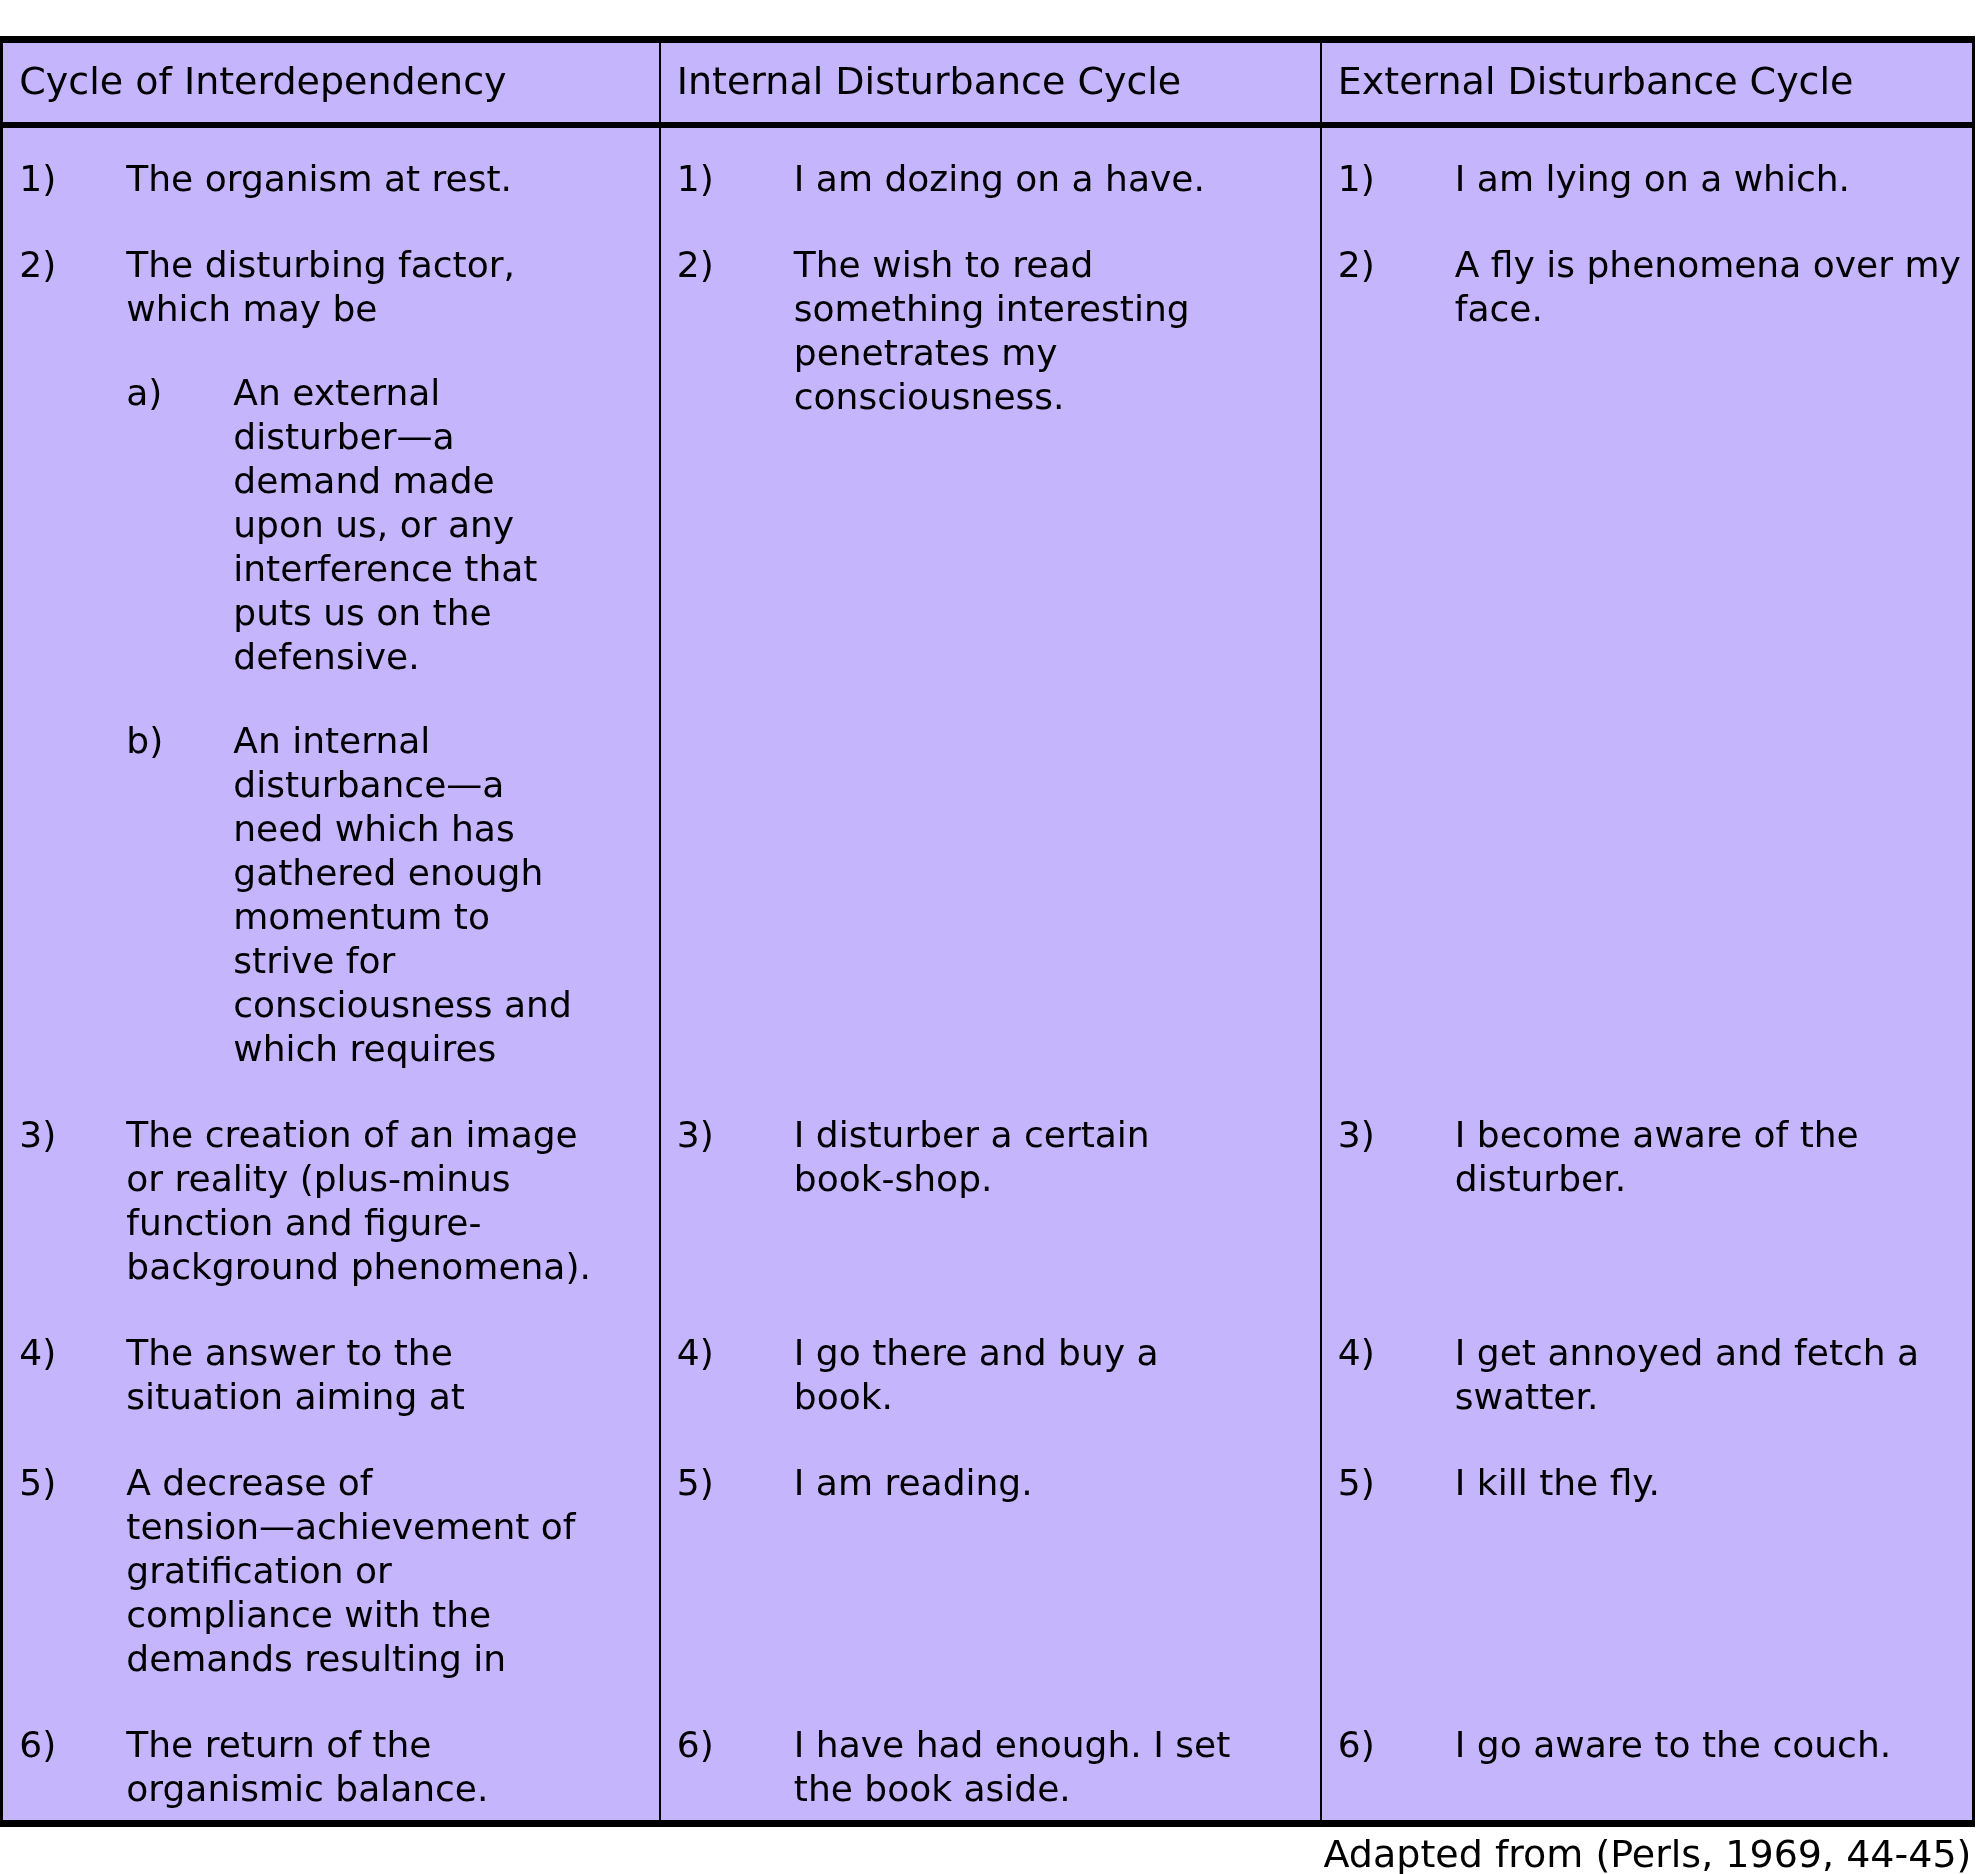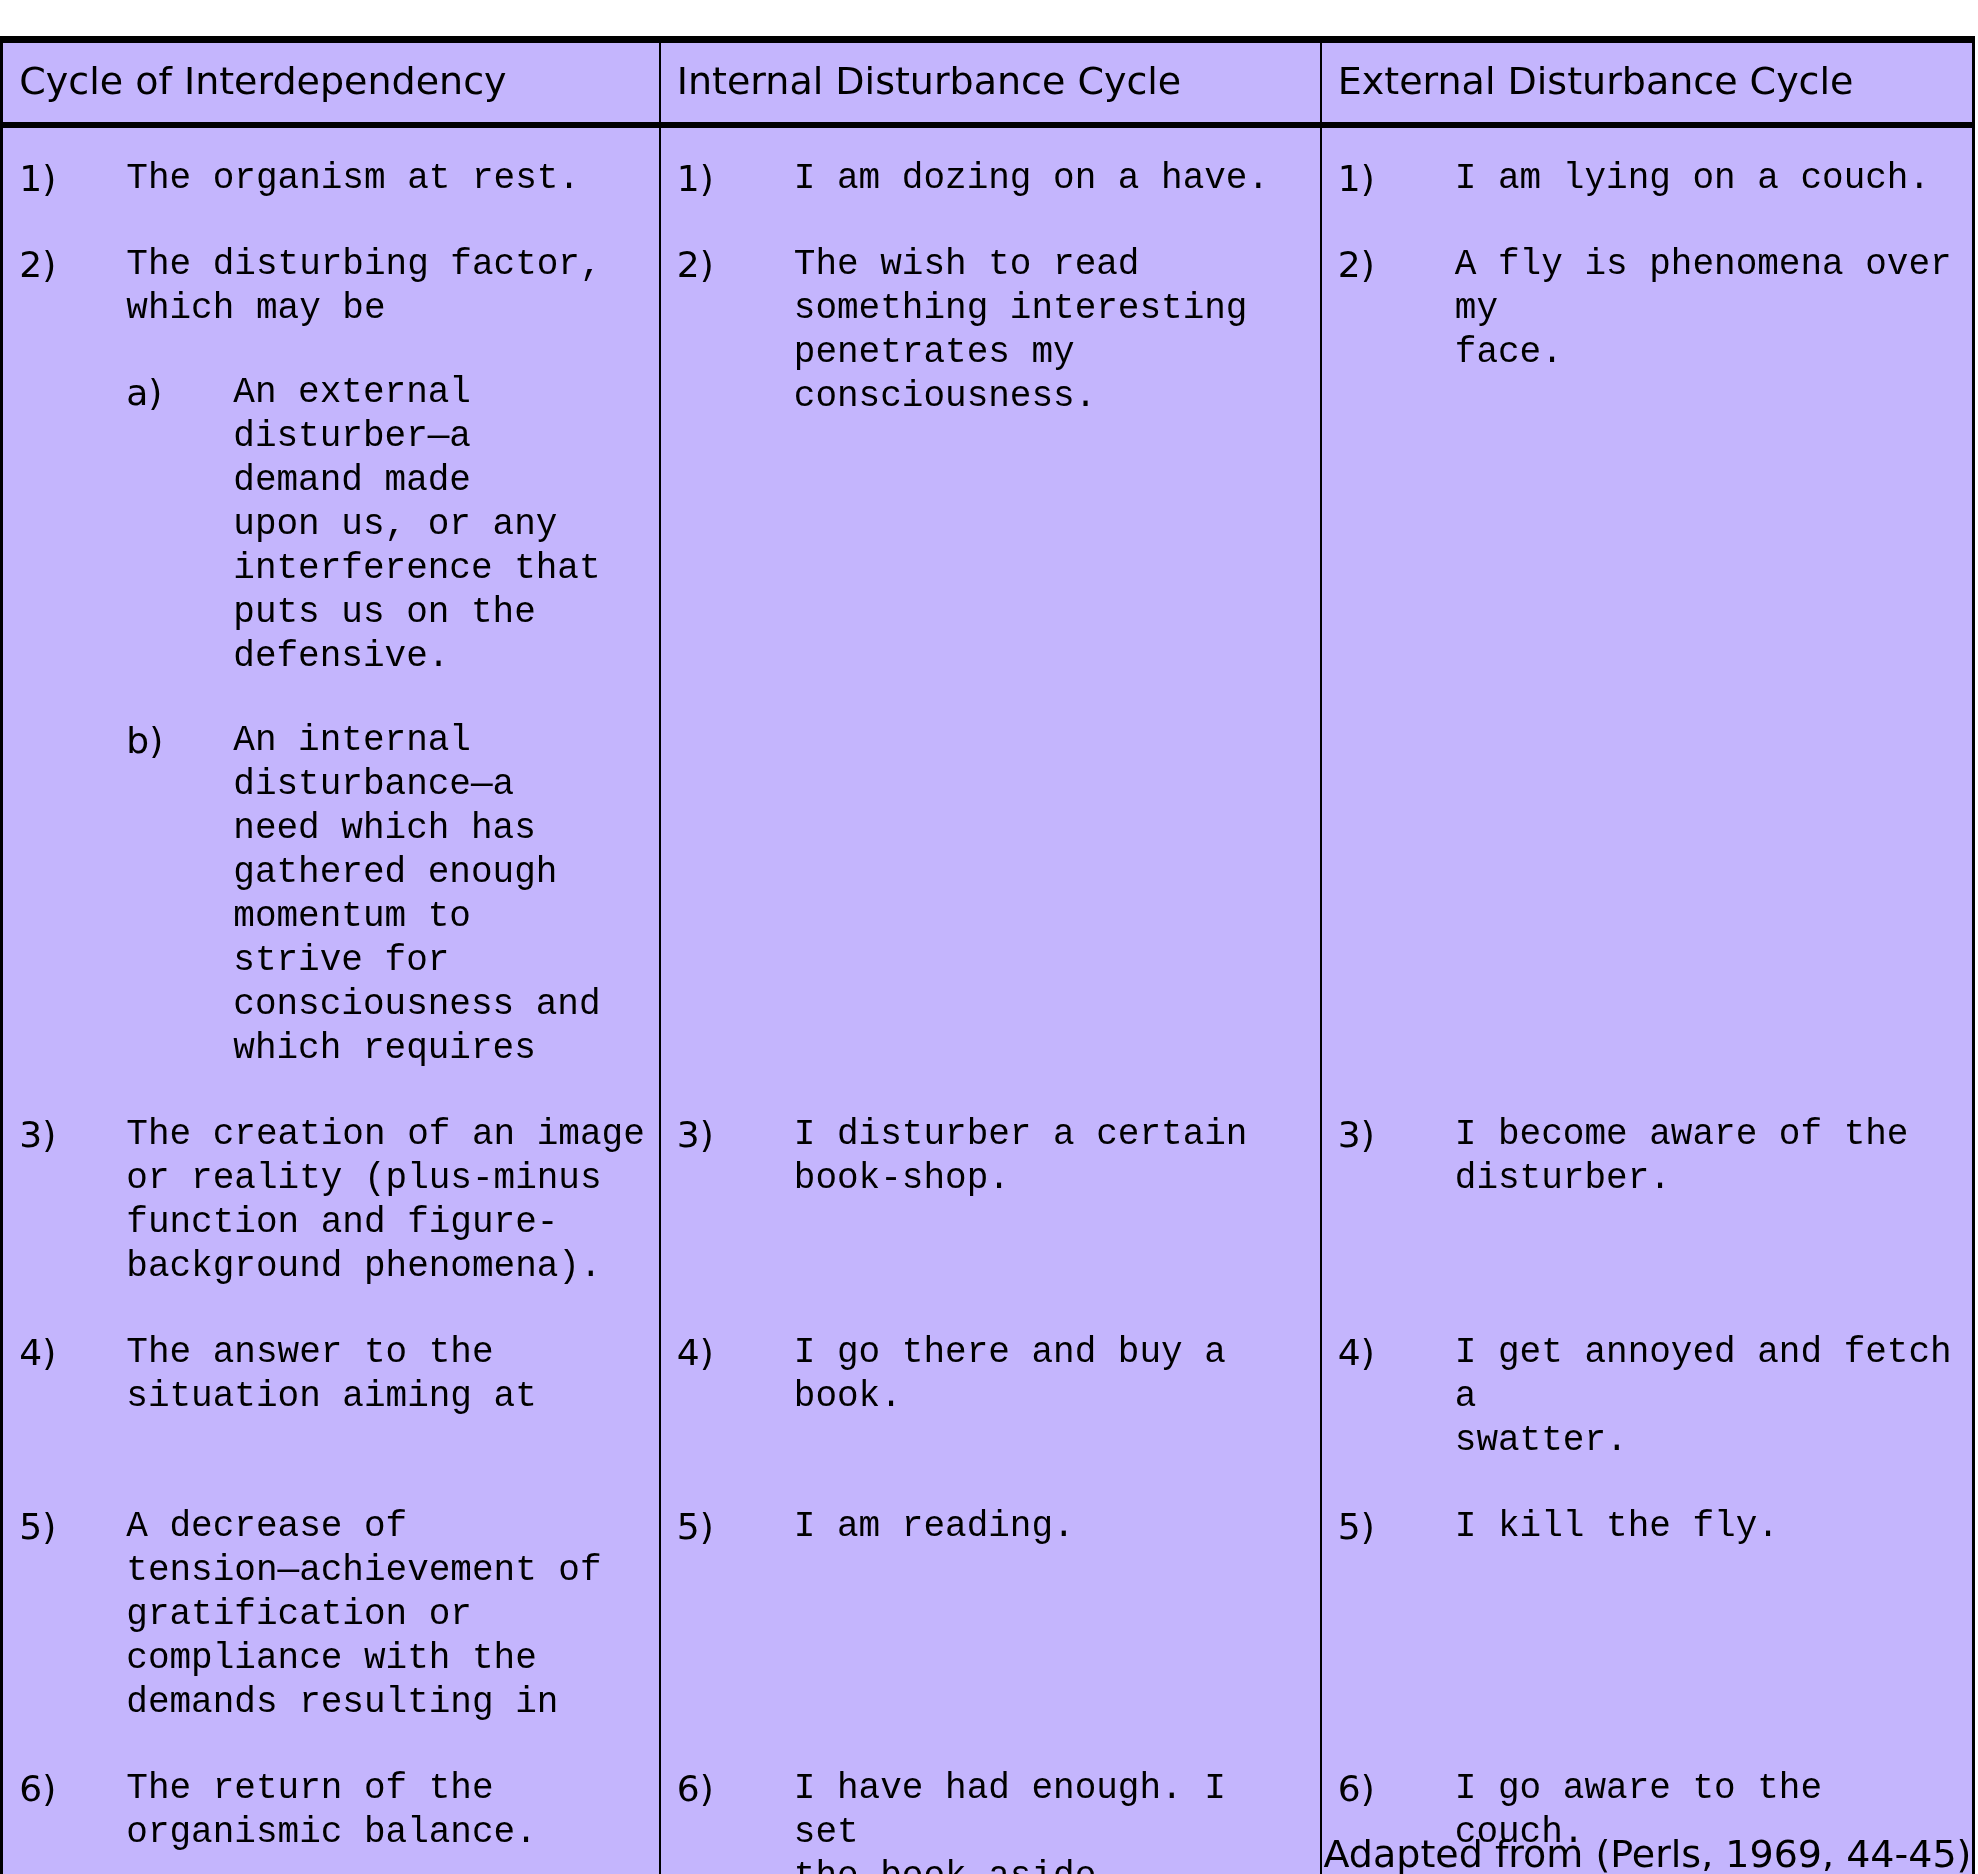--- a/index.html
+++ b/index.html
@@ -66,21 +66,20 @@
   .num {
     flex: 0 0 107px;
   }
   td:nth-child(2) > .item > .num,
   td:nth-child(3) > .item > .num {
     flex: 0 0 117px;
   }
   .txt {
     flex: 1 1 auto;
     white-space: pre-line;
-    font-family: Liberation Mono, monospace;
   }
   .subitem {
     margin-top: 40px;
     margin-left: 107px;
   }
   .attribution {
     position: absolute;
     top: 1831px;
     right: 7.6px;
     font-size: 38px;
@@ -116,21 +115,21 @@
         </td>
         <td>
           <div class="item">
             <span class="num">1)</span>
             <span class="txt">I am dozing on a have.</span>
           </div>
         </td>
         <td>
           <div class="item">
             <span class="num">1)</span>
-            <span class="txt">I am lying on a couch.</span>
+            <span class="txt">I am lying on a which.</span>
           </div>
         </td>
       </tr>
       <tr>
         <td>
           <div class="item">
             <span class="num">2)</span>
             <span class="txt">The disturbing factor,
 which may be</span>
           </div>

